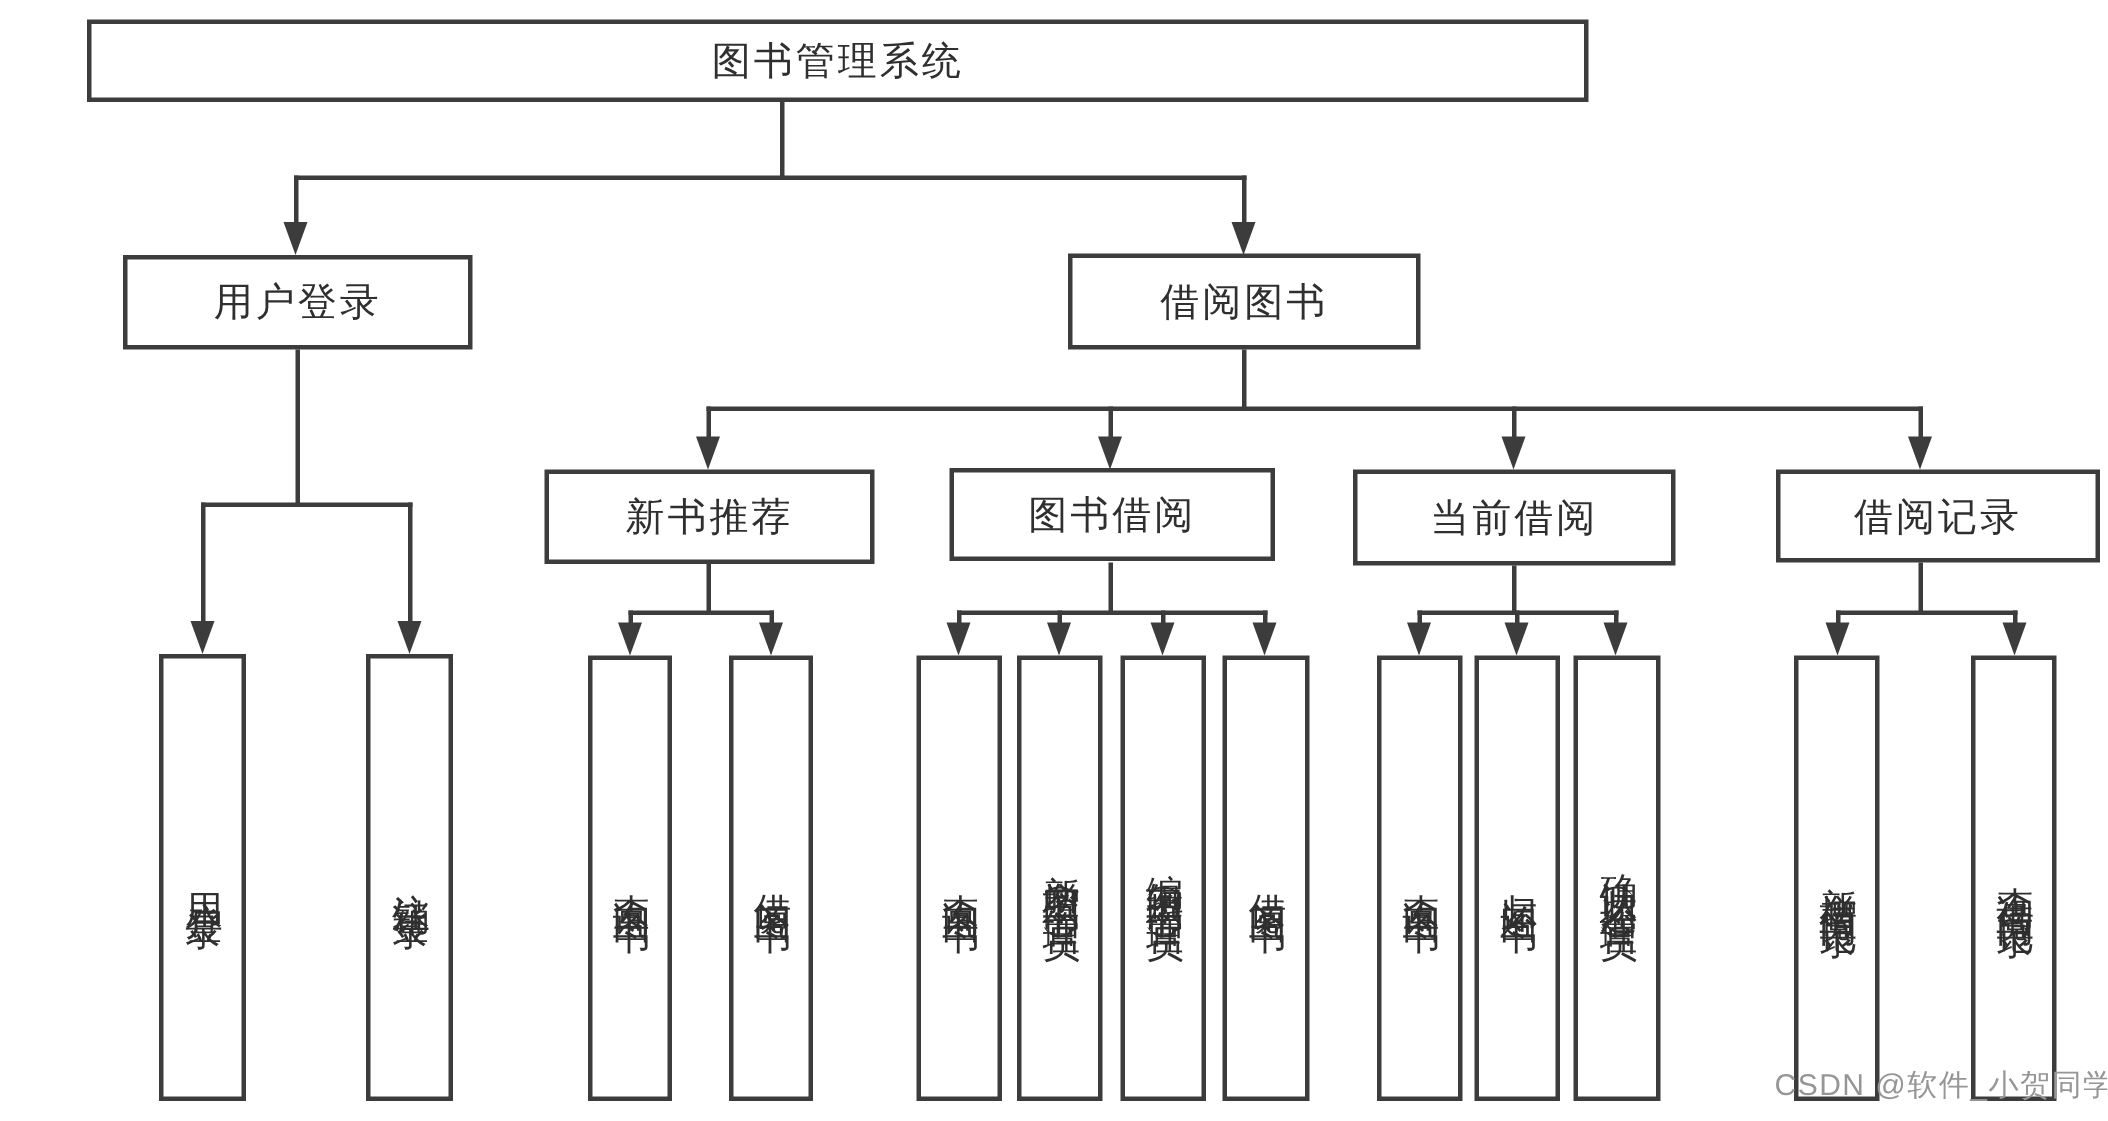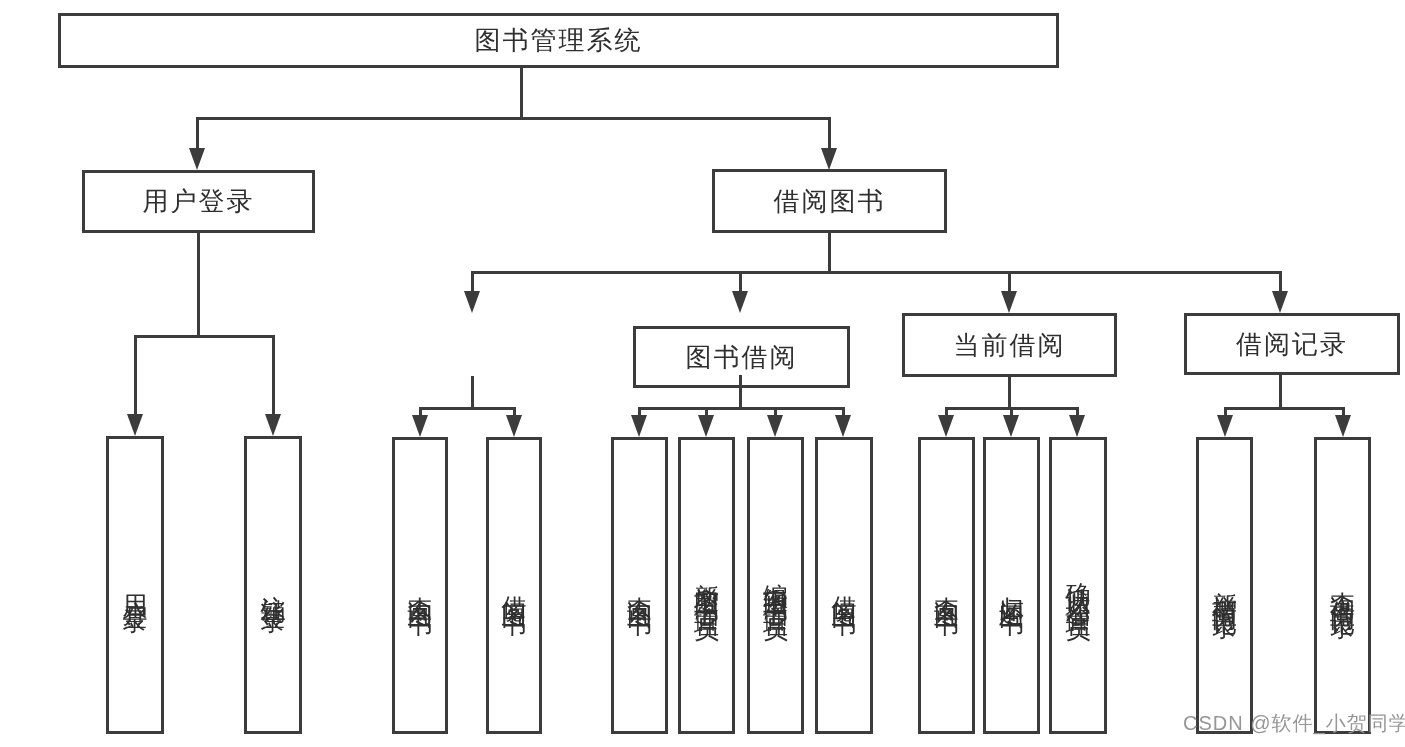--- a/index.html
+++ b/index.html
@@ -62,22 +62,25 @@
   </div>
 
   <div class="box" style="left:82px;top:170px;width:233px;height:63px;">
     <span>用户登录</span>
   </div>
 
   <div class="box" style="left:712px;top:169px;width:235px;height:64px;">
     <span>借阅图书</span>
   </div>
 
+  <div class="box" style="left:363px;top:313px;width:220px;height:63px;">
+    <span>新书推荐</span>
+  </div>
 
-  <div class="box" style="left:633px;top:326px;width:217px;height:62px;">
+  <div class="box" style="left:633px;top:312px;width:217px;height:62px;">
     <span>图书借阅</span>
   </div>
 
   <div class="box" style="left:902px;top:313px;width:215px;height:64px;text-align:center;">
     <span>当前借阅</span>
   </div>
 
   <div class="box" style="left:1172px;top:313px;width:216px;height:62px;margin-left:12px;">
     <span>借阅记录</span>
   </div>

